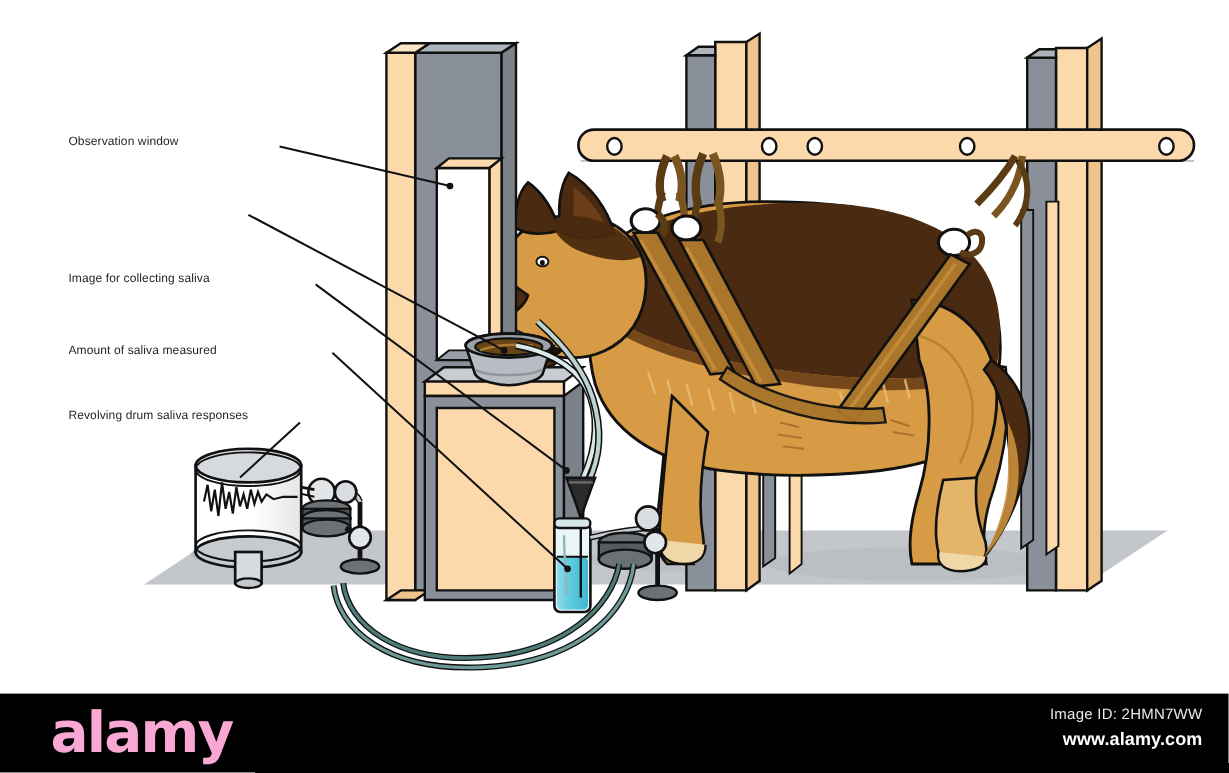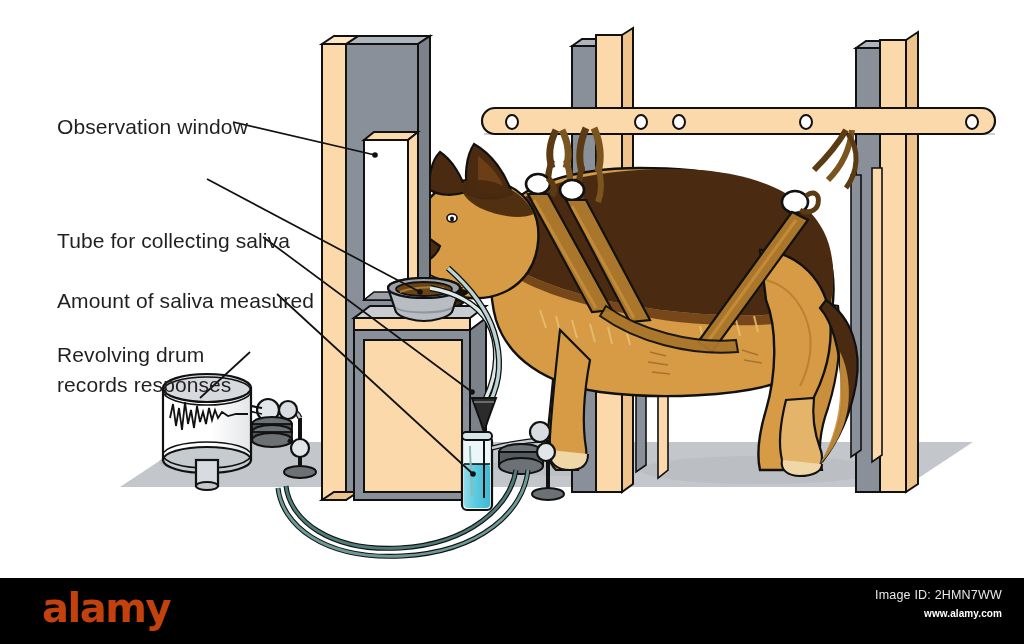--- a/index.html
+++ b/index.html
@@ -10,43 +10,43 @@
   }
   #stage{position:relative;width:1024px;height:644px;background:#ffffff;overflow:hidden;}
 
   
   #illus{position:absolute;left:0;top:0;width:1024px;height:578px;}
 
   
   .label{
     position:absolute;
     color:#231f20;
-    font-size:21px;
+    font-size:10px;
     line-height:1.45;
     letter-spacing:.1px;
     white-space:nowrap;
     font-family:"Liberation Sans","DejaVu Sans",sans-serif;
   }
   .label.two-line{white-space:normal;width:210px;}
 
   
   #watermark{
     position:absolute;left:0;top:578px;width:1024px;height:66px;
     background:#000000;
   }
   #alamy-logo{
     position:absolute;left:42px;top:10px;
-    color:#c2410c;font-size:40px;font-weight:700;letter-spacing:-1.5px;
+    color:#f9a8d4;font-size:47px;font-weight:700;letter-spacing:-1.5px;
     font-family:"DejaVu Sans",sans-serif;line-height:1;
   }
   #wm-right{
     position:absolute;right:22px;top:10px;text-align:right;color:#ffffff;
   }
   #wm-id{font-size:12.5px;font-weight:400;letter-spacing:.2px;color:#e9e9e9;text-align:center;}
-  #wm-url{font-size:10px;font-weight:700;margin-top:6px;letter-spacing:.1px;}
+  #wm-url{font-size:15px;font-weight:700;margin-top:6px;letter-spacing:.1px;}
 </style>
 </head>
 <body>
 
 <div id="stage">
 
   <svg id="illus" viewBox="0 0 1024 578" preserveAspectRatio="none">
 
     <defs>
       <linearGradient id="drumG" x1="0" y1="0" x2="1" y2="0">
@@ -397,25 +397,25 @@
       <circle cx="473" cy="474" r="2.8" fill="#111" stroke="none"></circle>
 
       <path d="M250 352 L200 398"></path>
     </g>
 
   </svg>
 
   <div class="label" style="left:57px;top:112px;">Observation window</div>
 
 
-  <div class="label" style="left:57px;top:226px;">Tube for collecting saliva</div>
+  <div class="label" style="left:57px;top:226px;">Image for collecting saliva</div>
 
   <div class="label" style="left:57px;top:286px;">Amount of saliva measured</div>
 
-  <div class="label two-line" style="left:57px;top:340px;">Revolving drum records responses</div>
+  <div class="label two-line" style="left:57px;top:340px;">Revolving drum saliva responses</div>
 
   <div id="watermark">
     <div id="alamy-logo">alamy</div>
     <div id="wm-right">
       <div id="wm-id">Image ID: 2HMN7WW</div>
       <div id="wm-url">www.alamy.com</div>
     </div>
   </div>
 
 </div>

